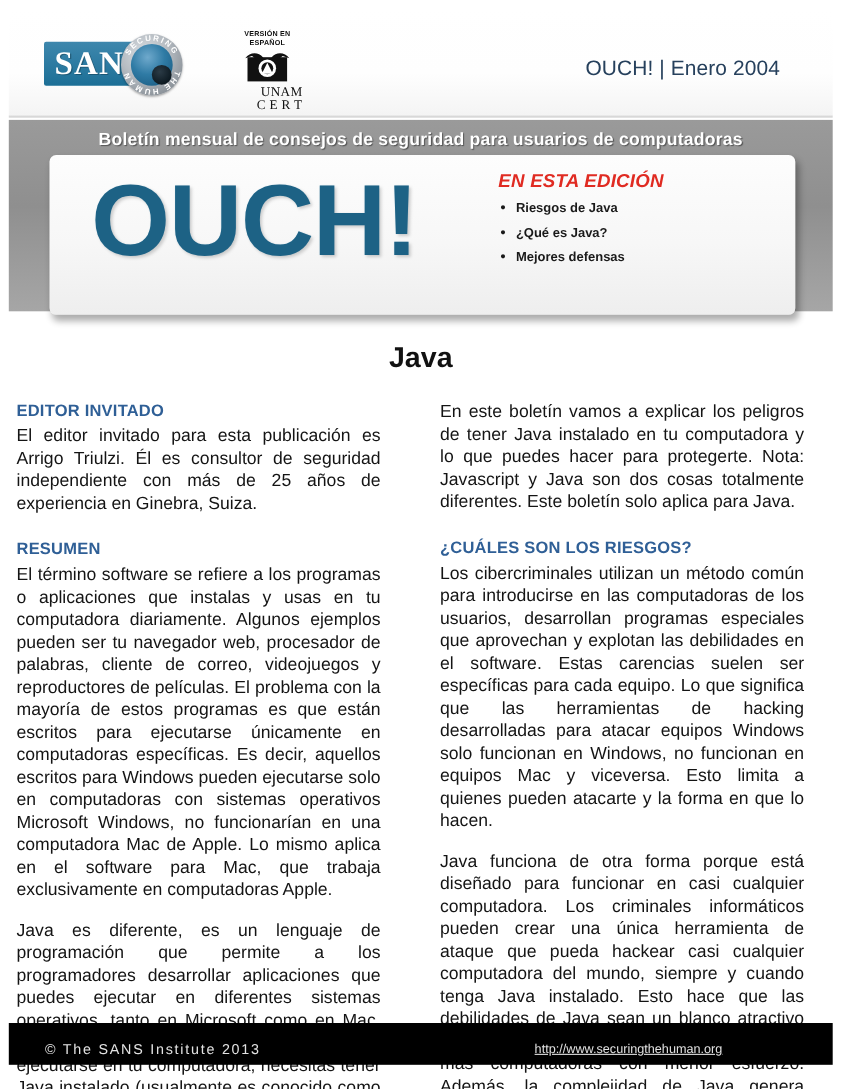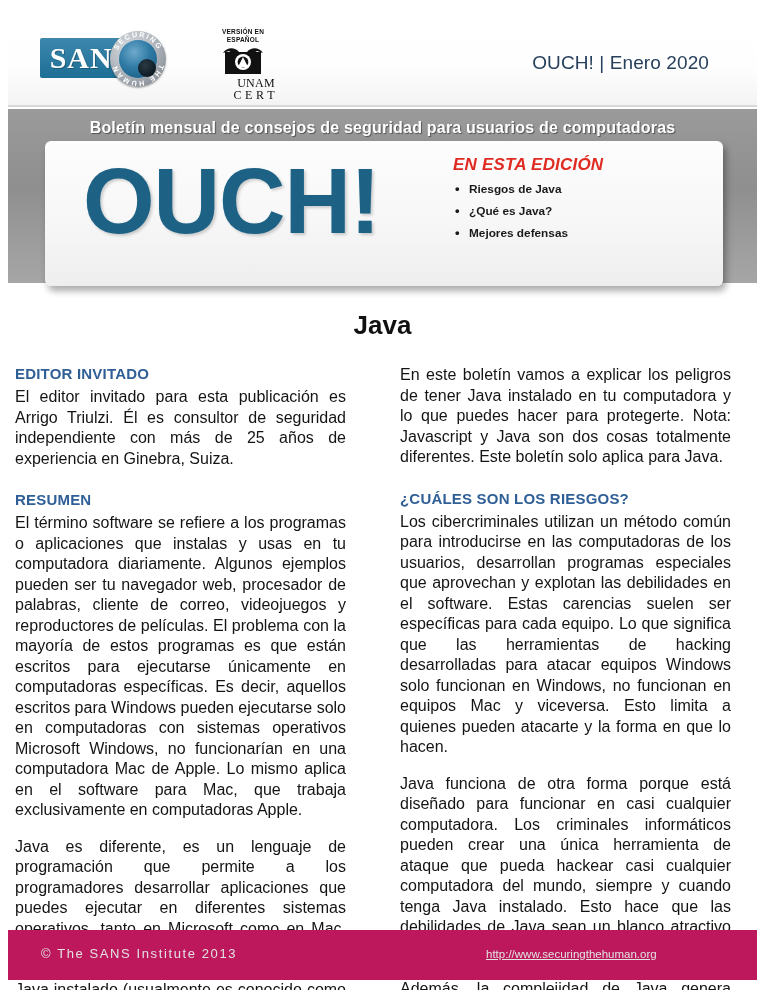--- a/index.html
+++ b/index.html
@@ -262,22 +262,22 @@
     margin: 0 0 16px 0;
   }
   .body-p:last-child { margin-bottom: 0; }
 
   
   .footer {
     position: absolute;
     left: 8px;
     top: 930px;
     width: 749px;
-    height: 50px;
-    background: #be185d;
+    height: 38px;
+    background: #000000;
   }
   .footer-left {
     position: absolute;
     left: 33px;
     top: 16px;
     font-size: 13px;
     letter-spacing: 1.6px;
     color: #e2e2e2;
   }
   .footer-right {
@@ -329,21 +329,21 @@
           <path d="M42,7 C38,1 30,1 26,6 C24,9 26,11 29,10 C32,9 34,6 36,5 Z" fill="#111"></path>
           <circle cx="22" cy="16" r="8" fill="#fff"></circle>
           <circle cx="22" cy="16" r="5.4" fill="#111"></circle>
           <path d="M22,11 L27,21 L17,21 Z" fill="#fff"></path>
         </svg>
       </div>
       <div class="unam-name">UNAM</div>
       <div class="unam-name cert">C E R T</div>
     </div>
 
-    <div class="issue-label">OUCH! | Enero 2020</div>
+    <div class="issue-label">OUCH! | Enero 2004</div>
   </div>
 
   <div class="gray-band">
     <div class="band-title">Boletín mensual de consejos de seguridad para usuarios de computadoras</div>
   </div>
 
   <div class="card">
     <div class="ouch-logo">OUCH!</div>
     <div class="edition">
       <div class="edition-title">EN ESTA EDICIÓN</div>

